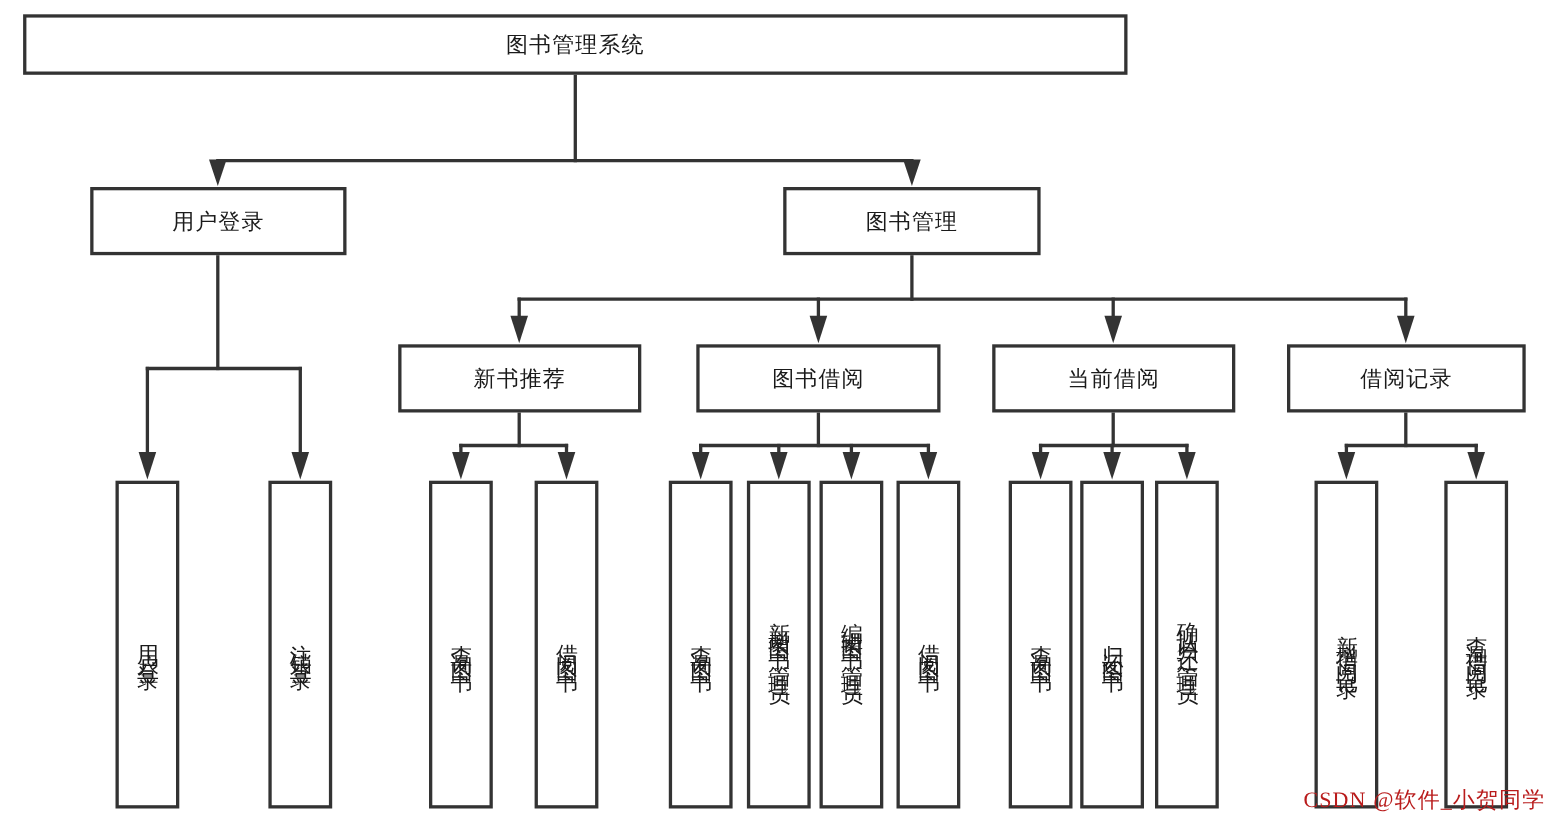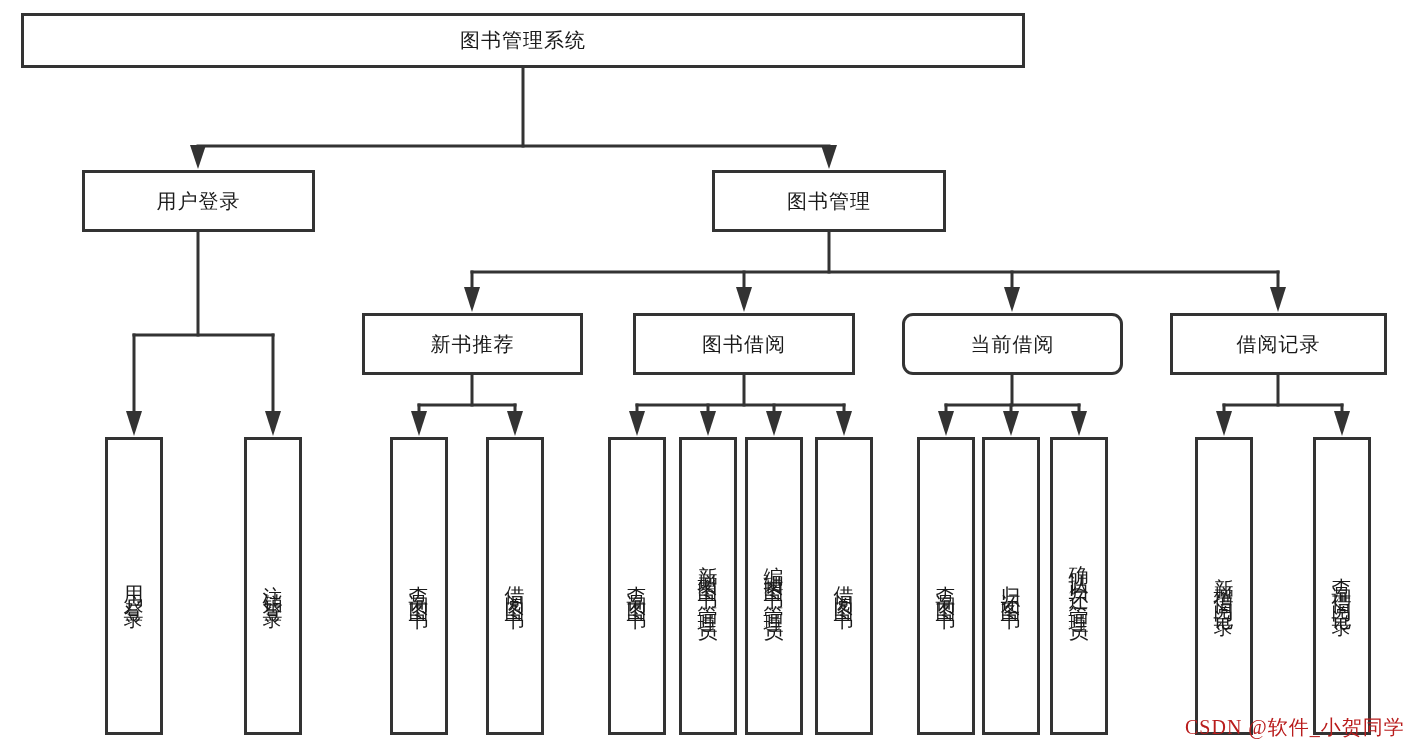--- a/index.html
+++ b/index.html
@@ -25,21 +25,21 @@
     font-size:20px;
     letter-spacing:8px;
     line-height:1;
     color:#1a1a1a;
   }
   .root{left:21px;top:13px;width:1004px;height:55px;}
   .n-user-login{left:82px;top:170px;width:233px;height:62px;}
   .n-book-mgmt{left:712px;top:170px;width:234px;height:62px;}
   .n-newbook{left:362px;top:313px;width:221px;height:62px;}
   .n-borrow{left:633px;top:313px;width:222px;height:62px;}
-  .n-current{left:902px;top:313px;width:221px;height:62px;border-radius:11px;}
+  .n-current{left:902px;top:313px;width:221px;height:62px;}
   .n-records{left:1170px;top:313px;width:217px;height:62px;}
   .vnode{top:437px;width:58px;height:298px;}
   .lf-g1a{left:105px;} .lf-g1b{left:244px;}
   .lf-g2a{left:390px;} .lf-g2b{left:486px;}
   .lf-g3a{left:608px;} .lf-g3b{left:679px;} .lf-g3c{left:745px;} .lf-g3d{left:815px;}
   .lf-g4a{left:917px;} .lf-g4b{left:982px;} .lf-g4c{left:1050px;}
   .lf-g5a{left:1195px;} .lf-g5b{left:1313px;}
   .watermark{
     position:absolute;left:1185px;top:714px;
     font-size:20px;color:#b91c1c;letter-spacing:1px;

